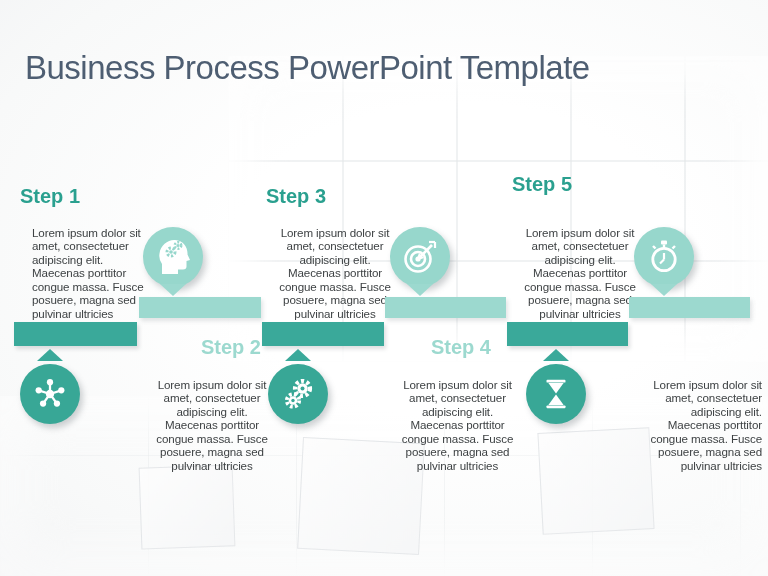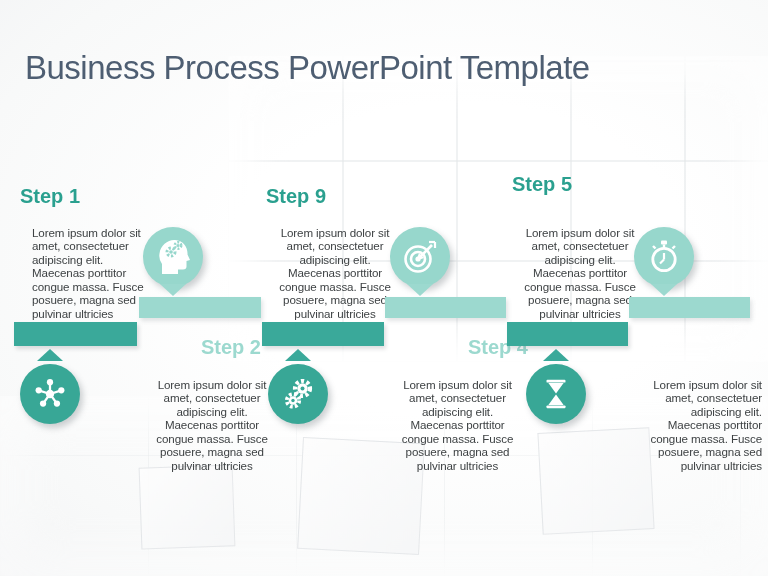--- a/index.html
+++ b/index.html
@@ -101,21 +101,21 @@
       </g>
       <circle cx="-2" cy="-5" r="1.8" fill="#97d7cc"></circle>
       <circle cx="5" cy="-11.5" r="1.5" fill="#97d7cc"></circle>
     </svg>
   </div>
   <div class="tri down" style="left:160px;"></div>
   <div class="bar light" style="left:139px;width:122px;"></div>
   <h2 class="step-head light" style="left:139px;width:122px;">Step 2</h2>
   <p class="step-body ac" style="left:139px;top:366px;width:122px;">Lorem ipsum dolor sit amet, consectetuer adipiscing elit. Maecenas porttitor congue massa. Fusce posuere, magna sed pulvinar ultricies</p>
 
-  <h2 class="step-head dark" style="left:266px;top:185px;">Step 9</h2>
+  <h2 class="step-head dark" style="left:266px;top:185px;">Step 3</h2>
   <p class="step-body ac" style="left:262px;top:214px;width:122px;">Lorem ipsum dolor sit amet, consectetuer adipiscing elit. Maecenas porttitor congue massa. Fusce posuere, magna sed pulvinar ultricies</p>
   <div class="bar dark" style="left:262px;width:122px;"></div>
   <div class="tri up" style="left:285px;"></div>
   <div class="badge dark" style="left:268px;">
     <svg width="40" height="40" viewBox="-20 -20 40 40">
       <g fill="none" stroke="#fff">
         <circle cx="4.5" cy="-5.5" r="7.5" stroke-width="4.2" stroke-dasharray="3.1 2.5"></circle>
         <circle cx="-5" cy="6.5" r="6.2" stroke-width="3.8" stroke-dasharray="2.7 2.2"></circle>
       </g>
       <circle cx="4.5" cy="-5.5" r="5.2" fill="#fff"></circle>
@@ -133,21 +133,21 @@
       </g>
       <circle cx="-2" cy="2" r="2.6" fill="#fff"></circle>
       <line x1="0" y1="0" x2="12" y2="-12" stroke="#fff" stroke-width="2.6"></line>
       <polygon points="-4,4 4,1 -1,-4" fill="#fff"></polygon>
       <line x1="9" y1="-15" x2="15" y2="-15" stroke="#fff" stroke-width="2.2"></line>
       <line x1="15" y1="-9" x2="15" y2="-15" stroke="#fff" stroke-width="2.2"></line>
     </svg>
   </div>
   <div class="tri down" style="left:407px;"></div>
   <div class="bar light" style="left:385px;width:121px;"></div>
-  <h2 class="step-head light" style="left:407px;width:121px;">Step 4</h2>
+  <h2 class="step-head light" style="left:370px;width:121px;">Step 4</h2>
   <p class="step-body ac" style="left:385px;top:366px;width:121px;">Lorem ipsum dolor sit amet, consectetuer adipiscing elit. Maecenas porttitor congue massa. Fusce posuere, magna sed pulvinar ultricies</p>
 
   <h2 class="step-head dark" style="left:512px;top:173px;">Step 5</h2>
   <p class="step-body ac" style="left:507px;top:214px;width:122px;">Lorem ipsum dolor sit amet, consectetuer adipiscing elit. Maecenas porttitor congue massa. Fusce posuere, magna sed pulvinar ultricies</p>
   <div class="bar dark" style="left:507px;width:121px;"></div>
   <div class="tri up" style="left:543px;"></div>
   <div class="badge dark" style="left:526px;">
     <svg width="38" height="38" viewBox="-20 -20 40 40">
       <g fill="#fff">
         <rect x="-10" y="-15" width="20" height="3" rx="1"></rect>

